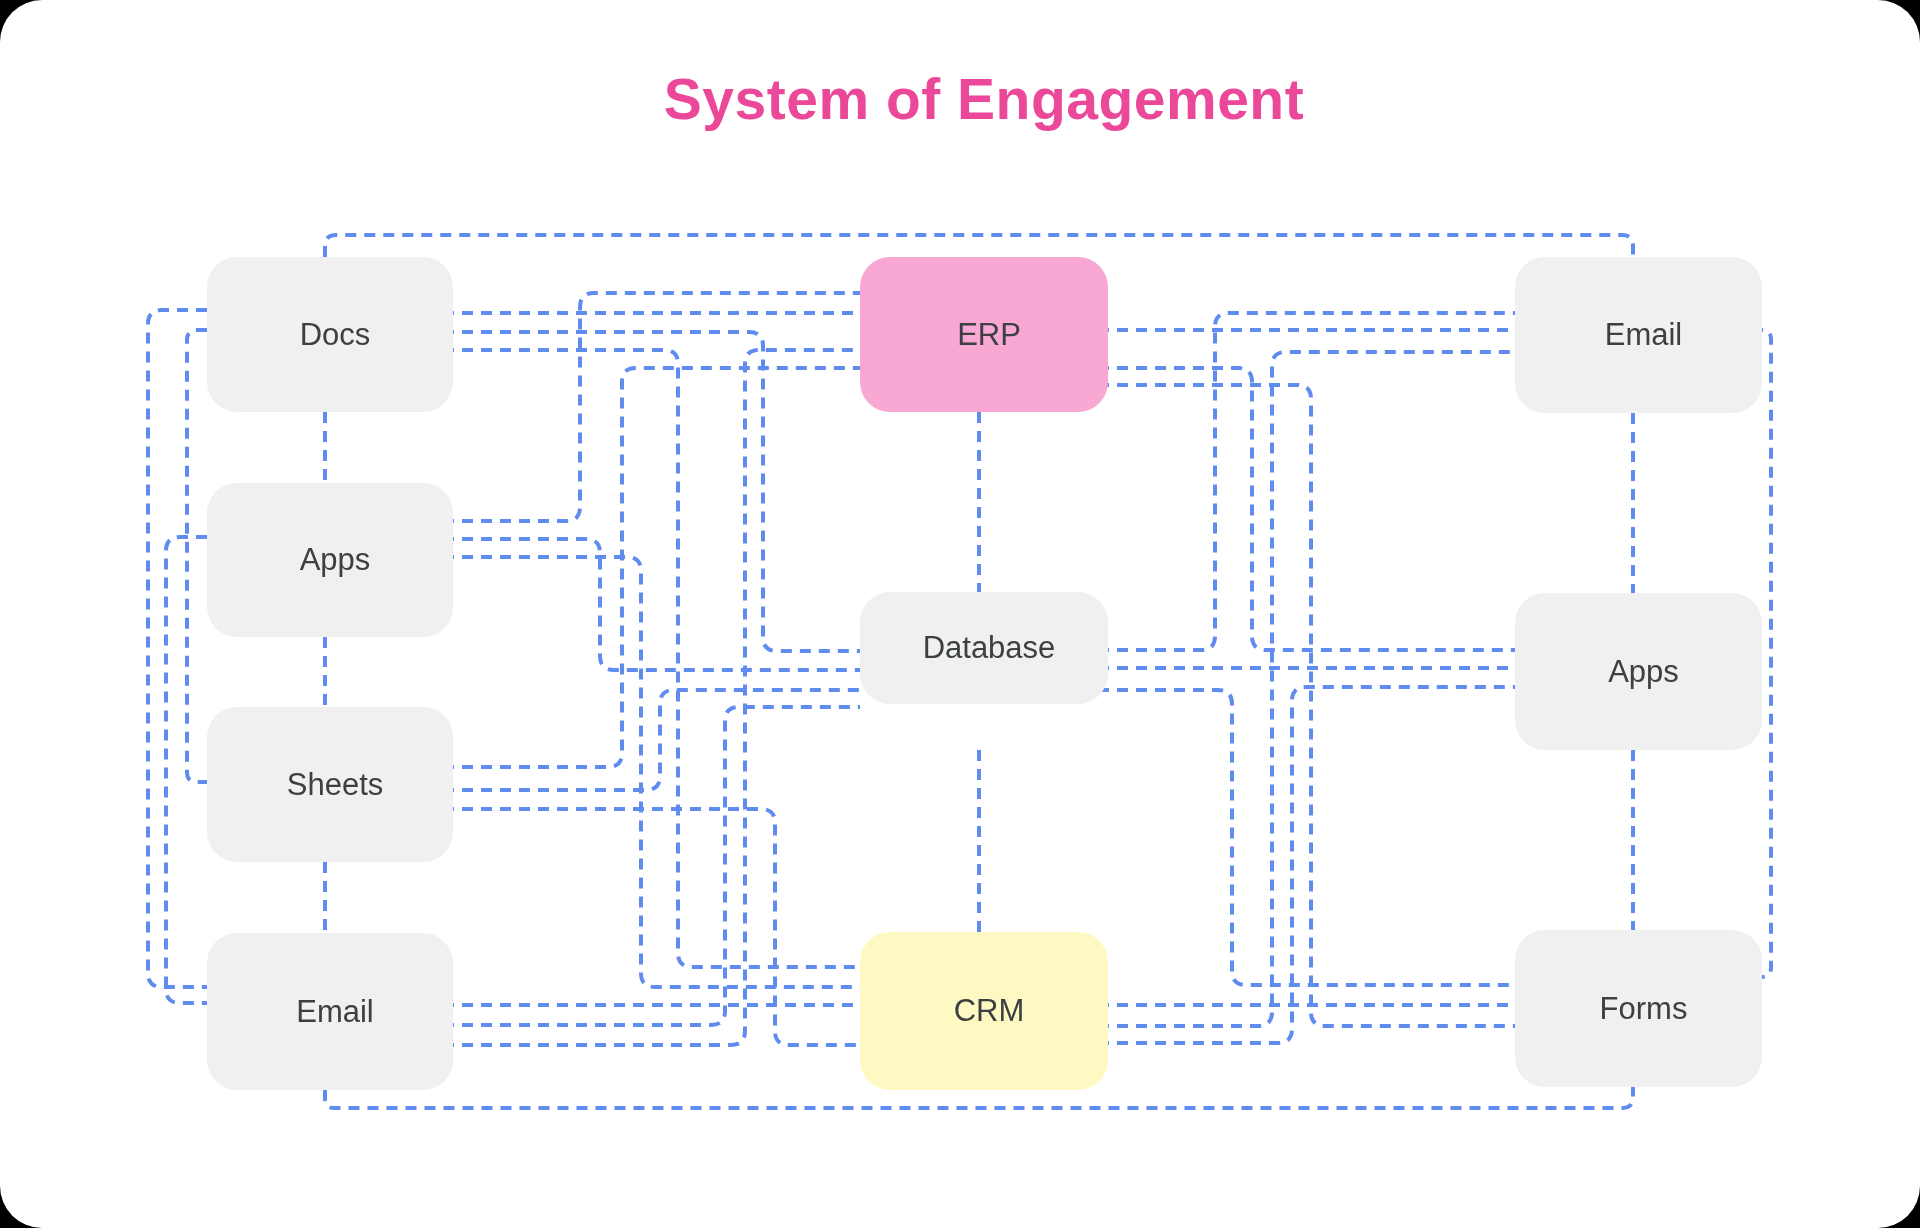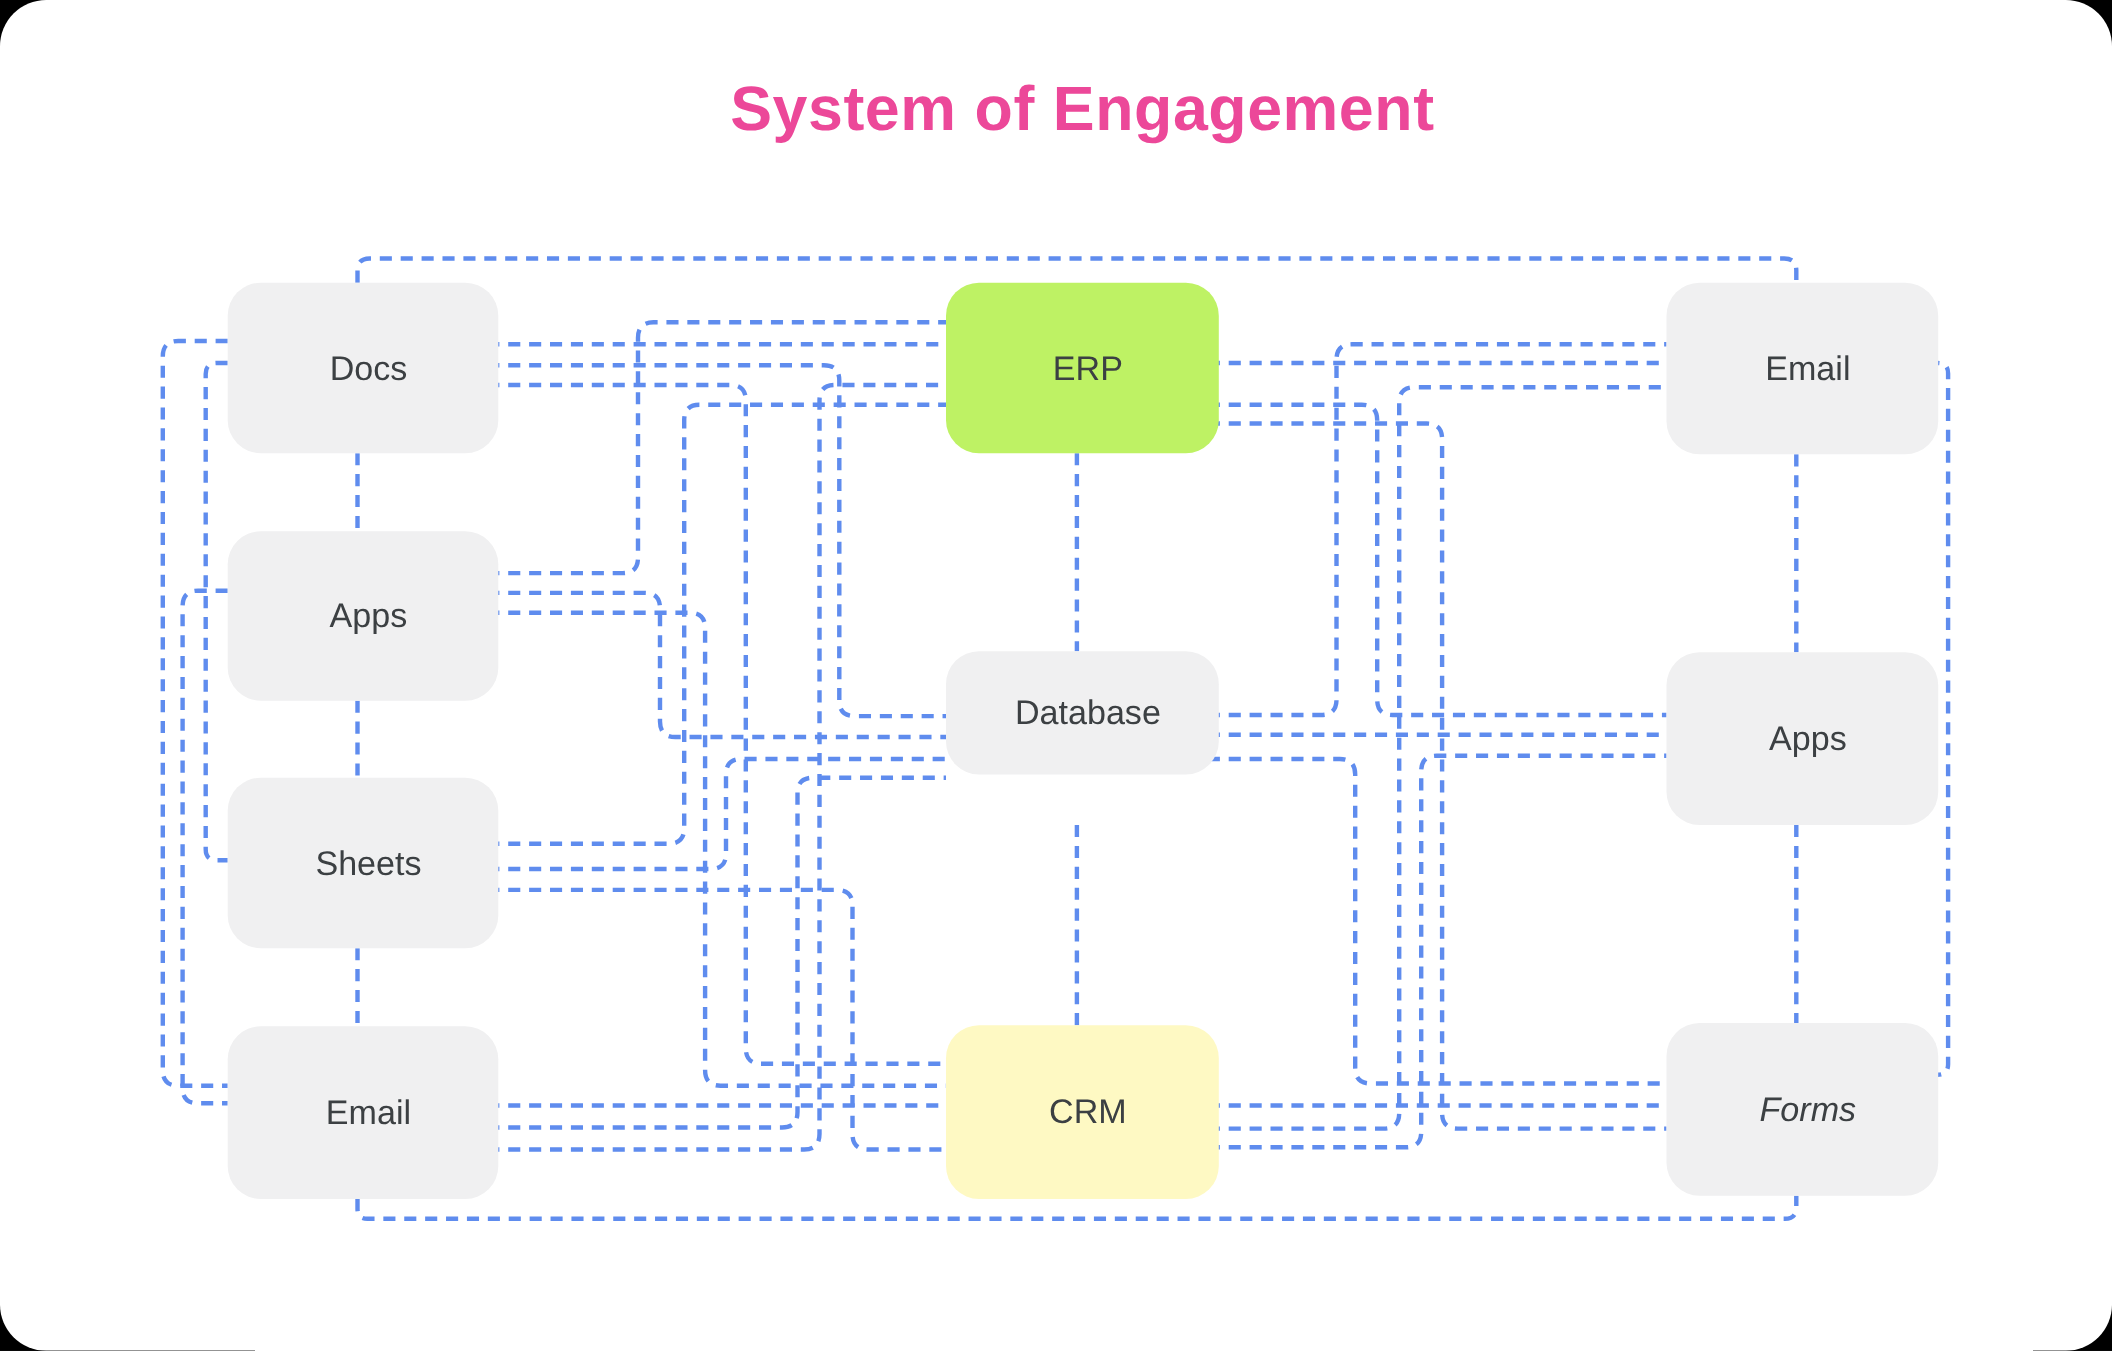--- a/index.html
+++ b/index.html
@@ -75,32 +75,32 @@
       </div>
       <div class="node" style="left: 207px; top: 483px; width: 236px; height: 154px; background: rgb(240, 240, 241);">
         <span style="color: rgb(60, 64, 67);">Apps</span>
       </div>
       <div class="node" style="left: 207px; top: 707px; width: 236px; height: 155px; background: rgb(240, 240, 241);">
         <span style="color: rgb(60, 64, 67);">Sheets</span>
       </div>
       <div class="node" style="left: 207px; top: 933px; width: 236px; height: 157px; background: rgb(240, 240, 241);">
         <span style="color: rgb(60, 64, 67);">Email</span>
       </div>
-      <div class="node" style="left: 860px; top: 257px; width: 238px; height: 155px; background: #bef264;">
+      <div class="node" style="left: 860px; top: 257px; width: 238px; height: 155px; background: #f9a8d4;">
         <span style="color: rgb(60, 64, 67);">ERP</span>
       </div>
       <div class="node" style="left: 860px; top: 592px; width: 238px; height: 112px; background: rgb(240, 240, 241);">
         <span style="color: rgb(60, 64, 67);">Database</span>
       </div>
       <div class="node" style="left: 860px; top: 932px; width: 238px; height: 158px; background: #fef9c3;">
         <span style="color: rgb(60, 64, 67);">CRM</span>
       </div>
       <div class="node" style="left: 1515px; top: 257px; width: 237px; height: 156px; background: rgb(240, 240, 241);">
         <span style="color: rgb(60, 64, 67);">Email</span>
       </div>
       <div class="node" style="left: 1515px; top: 593px; width: 237px; height: 157px; background: rgb(240, 240, 241);">
         <span style="color: rgb(60, 64, 67);">Apps</span>
       </div>
-      <div class="node" style="left: 1515px; top: 930px; width: 237px; height: 157px; background: rgb(240, 240, 241); font-style: italic;">
+      <div class="node" style="left: 1515px; top: 930px; width: 237px; height: 157px; background: rgb(240, 240, 241);">
         <span style="color: rgb(60, 64, 67);">Forms</span>
       </div>
     </div>
 </div>
 
 </body></html>

